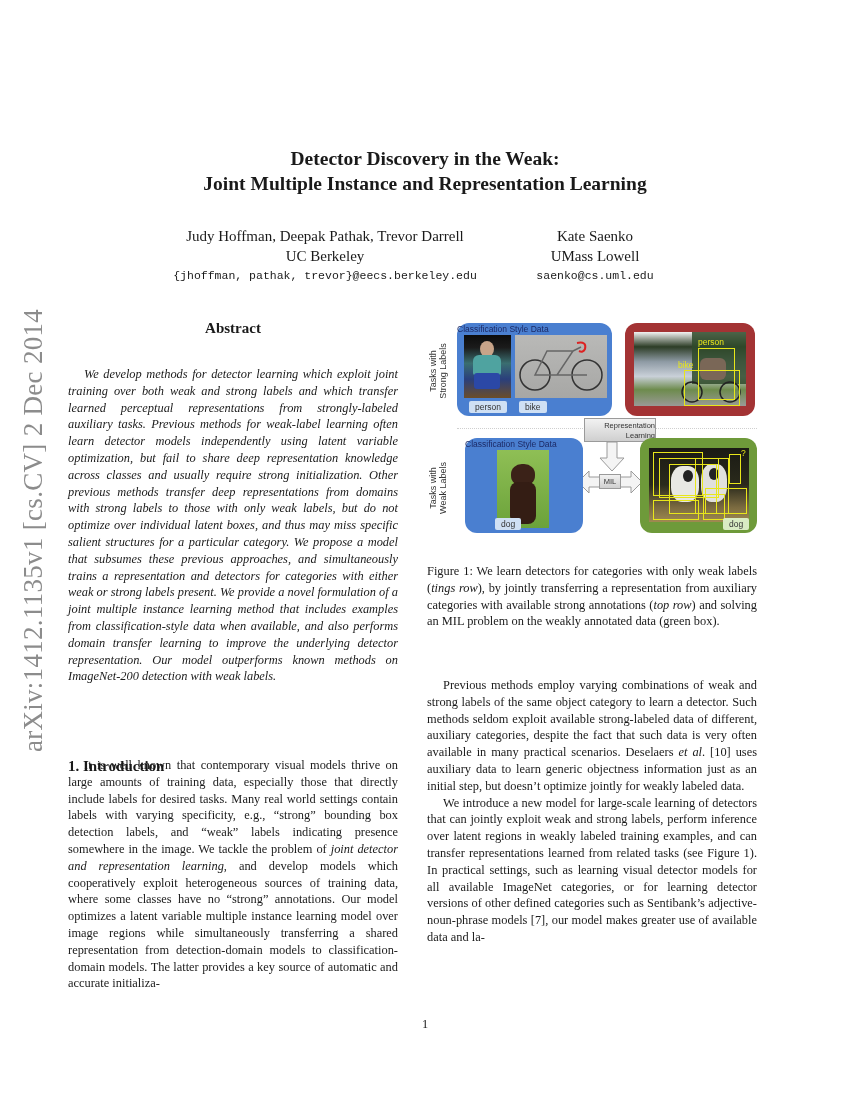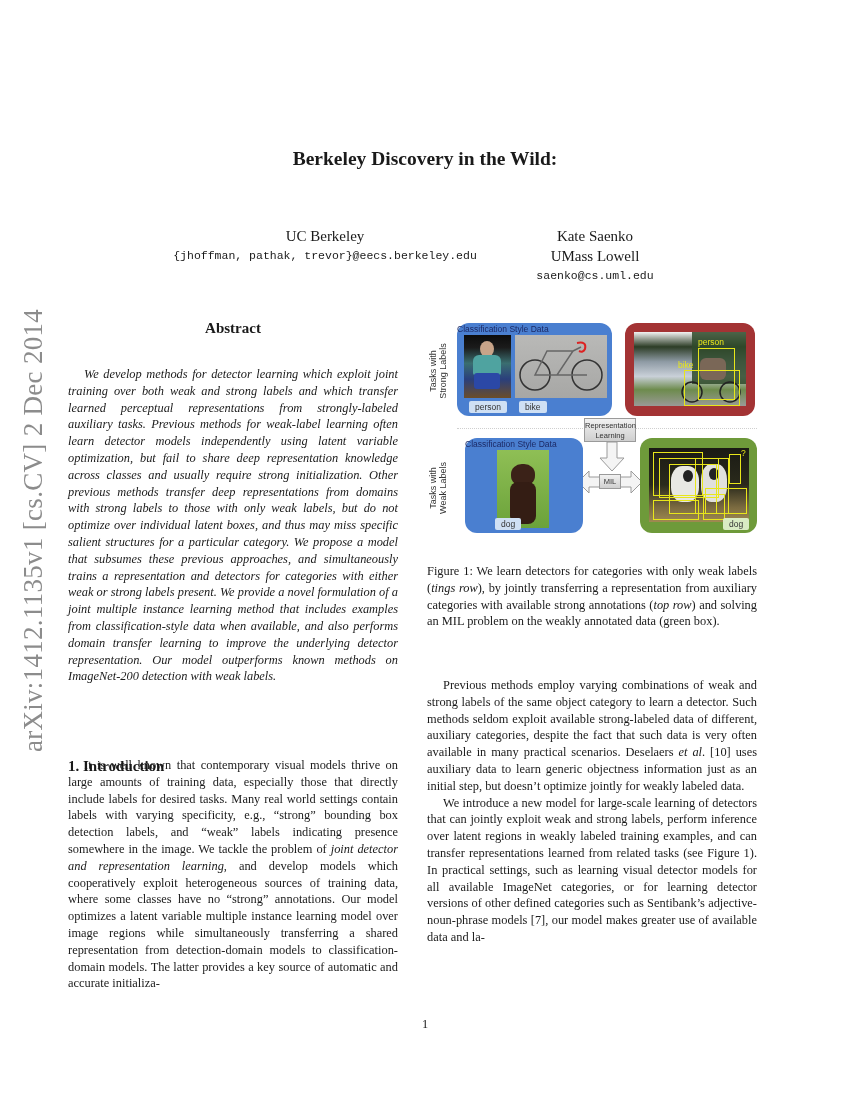--- a/index.html
+++ b/index.html
@@ -93,24 +93,26 @@
     }
   </style>
 </head>
 <body>
 
 <div class="arxiv-stamp">
   <span>arXiv:1412.1135v1  [cs.CV]  2 Dec 2014</span>
 </div>
 
 <div class="title">
-  <div>Berkeley Discovery in the Wild:</div>
+  <div>Detector Discovery in the Weak:</div>
+  <div>Joint Multiple Instance and Representation Learning</div>
 </div>
 
 <div class="authors-left">
+  <div>Judy Hoffman, Deepak Pathak, Trevor Darrell</div>
   <div>UC Berkeley</div>
   <div class="email">{jhoffman, pathak, trevor}@eecs.berkeley.edu</div>
 </div>
 <div class="authors-right">
   <div>Kate Saenko</div>
   <div>UMass Lowell</div>
   <div class="email">saenko@cs.uml.edu</div>
 </div>
 
 <div class="col-left abstract-heading">Abstract</div>
@@ -158,21 +160,21 @@
         </svg>
         <div class="ybox" style="left:64px; top:16px; width:37px; height:52px;"></div>
         <div class="ybox" style="left:50px; top:38px; width:56px; height:36px;"></div>
         <div class="ylabel" style="left:64px; top:5px;">person</div>
         <div class="ylabel" style="left:44px; top:28px;">bike</div>
       </div>
     </div>
 
     <div class="dashed"></div>
 
-    <div class="gray-box" style="left:157px; top:100px; width:52px; height:24px; padding-top:2px;">Representation Learning</div>
+    <div class="gray-box" style="left:157px; top:100px; width:72px; height:24px; padding-top:2px;text-align:right;">Representation Learning</div>
 
     <svg style="position:absolute; left:170px; top:124px;" width="30" height="30" viewBox="0 0 30 30">
       <path d="M10 0 L20 0 L20 16 L27 16 L15 29 L3 16 L10 16 Z" fill="#f4f4f4" stroke="#9a9a9a" stroke-width="1"></path>
     </svg>
 
     <svg style="position:absolute; left:150px; top:152px;" width="66" height="24" viewBox="0 0 66 24">
       <path d="M1 12 L12 1 L12 7 L54 7 L54 1 L65 12 L54 23 L54 17 L12 17 L12 23 Z" fill="#f4f4f4" stroke="#9a9a9a" stroke-width="1"></path>
     </svg>
     <div class="gray-box" style="left:172px; top:156px; width:22px; height:15px; line-height:13px;">MIL</div>
 

